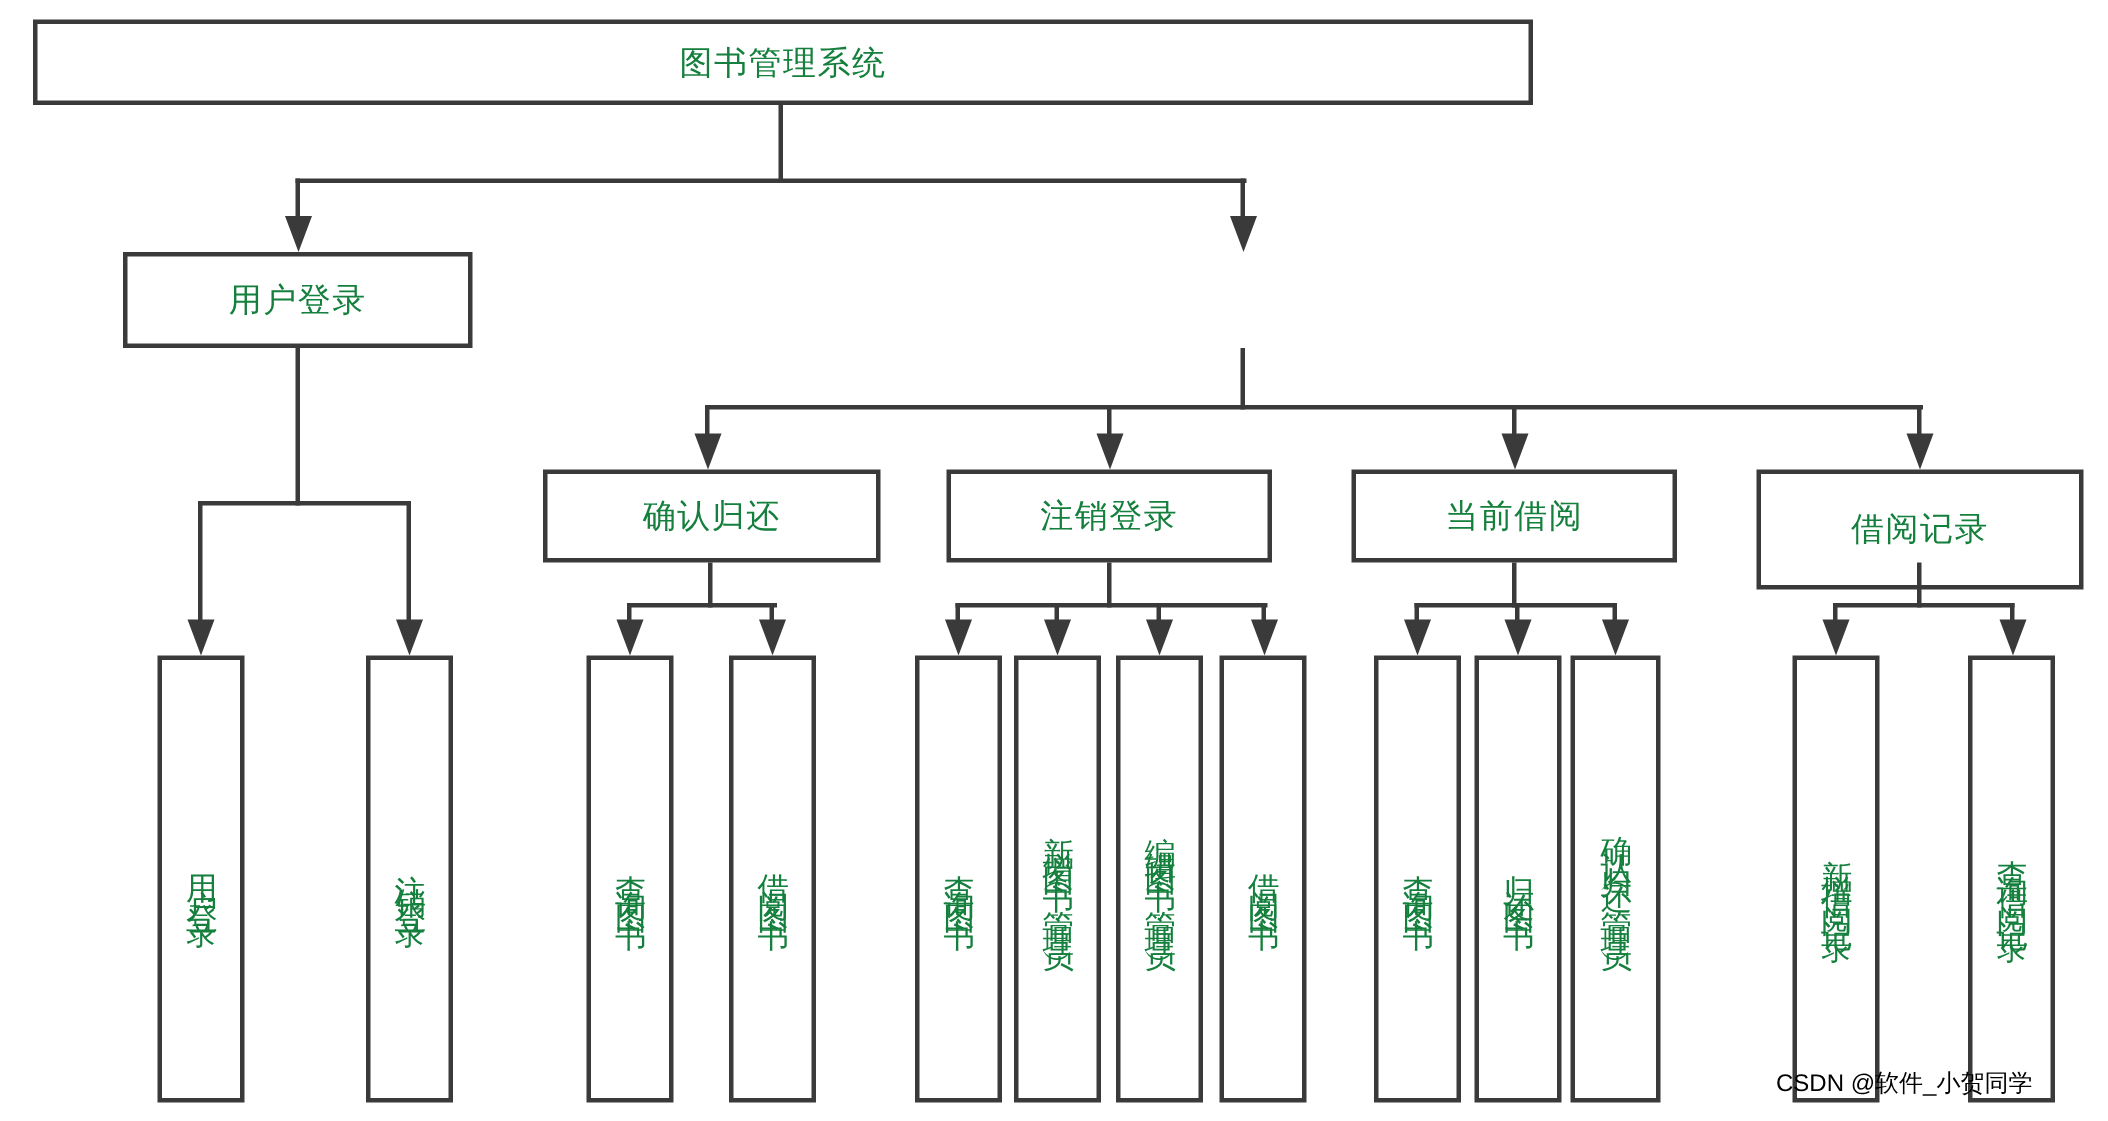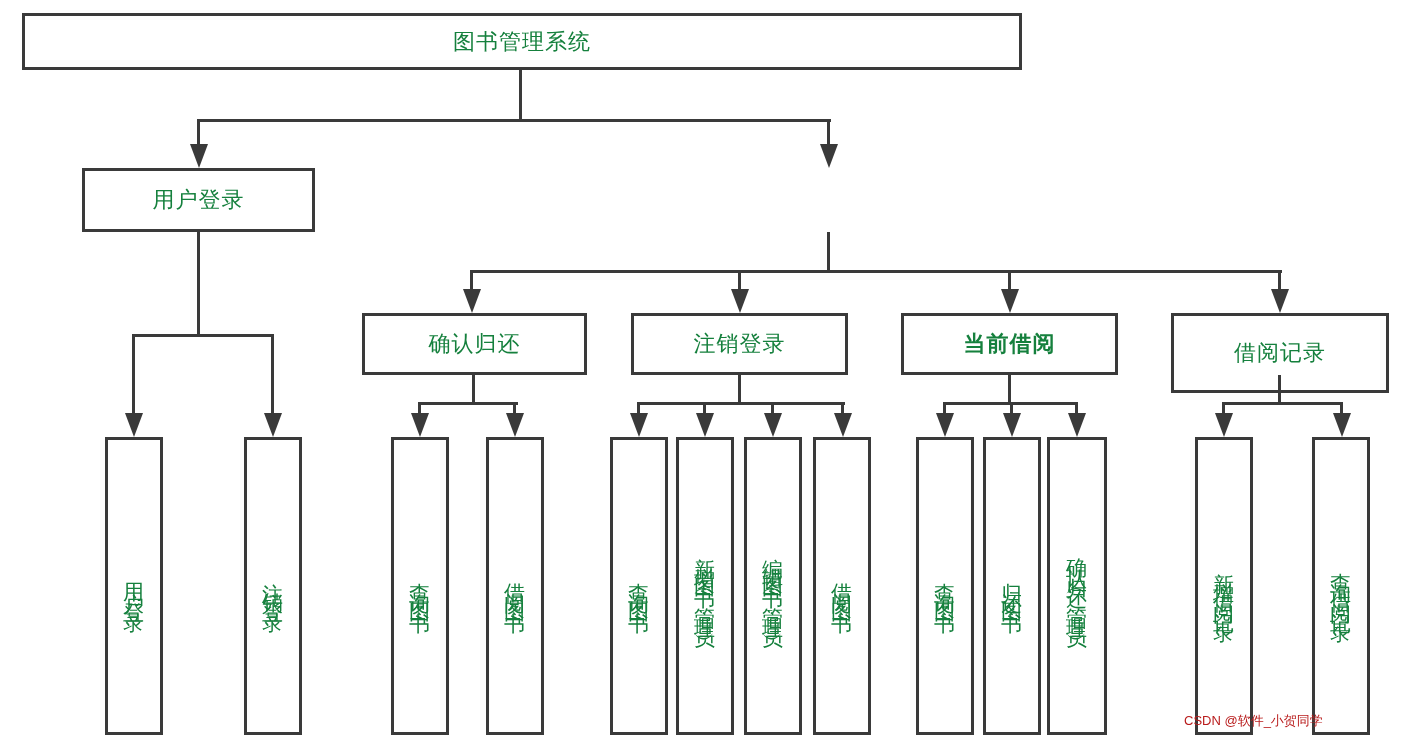--- a/index.html
+++ b/index.html
@@ -42,32 +42,32 @@
     width: 0;
     height: 0;
     border-left: 9px solid transparent;
     border-right: 9px solid transparent;
     border-top: 24px solid #3a3a3a;
   }
   .watermark {
     position: absolute;
     left: 1184px;
     top: 712px;
-    font-size: 13px;
-    color: #b91c1c;
+    font-size: 16px;
+    color: #000000;
     white-space: nowrap;
     z-index: 5;
   }
   
   #n-root          { left: 22px;   top: 13px;  width: 1000px; height: 57px; }
   #n-user-login    { left: 82px;   top: 168px; width: 233px;  height: 64px; }
   #n-book-mgmt     { left: 712px;  top: 168px; width: 235px;  height: 64px; }
   #n-new-book-rec  { left: 362px;  top: 313px; width: 225px;  height: 62px; }
   #n-book-borrow   { left: 631px;  top: 313px; width: 217px;  height: 62px; }
-  #n-cur-borrow    { left: 901px;  top: 313px; width: 217px;  height: 62px; font-weight: bold; }
+  #n-cur-borrow    { left: 901px;  top: 313px; width: 217px;  height: 62px; }
   #n-borrow-record { left: 1171px; top: 313px; width: 218px;  height: 80px; }
   .vpos            { top: 437px; width: 58px; height: 298px; }
   #n-login      { left: 105px; }
   #n-logout     { left: 244px; }
   #n-nb-query   { left: 391px; }
   #n-nb-borrow  { left: 486px; }
   #n-bb-query   { left: 610px; }
   #n-bb-add     { left: 676px; }
   #n-bb-edit    { left: 744px; }
   #n-bb-borrow  { left: 813px; }

